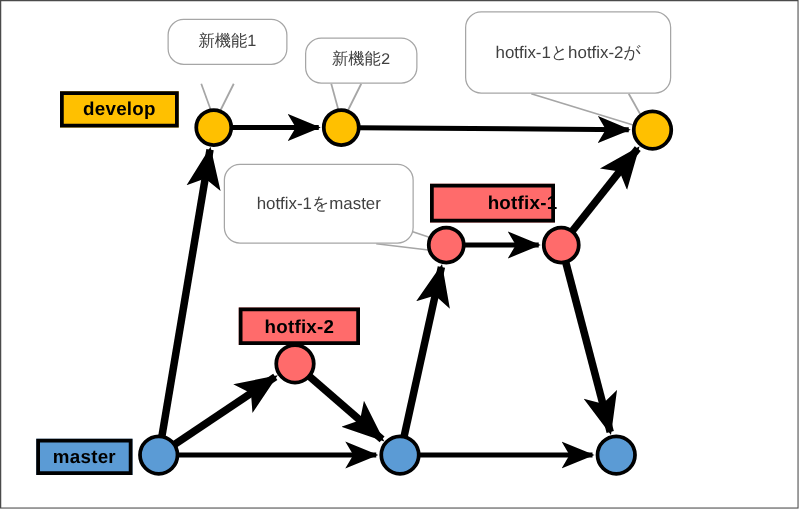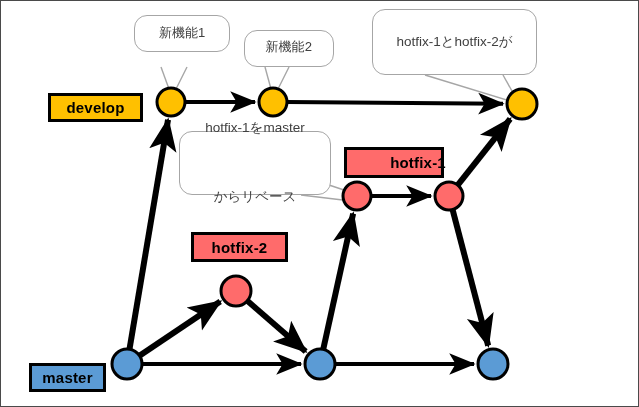--- a/index.html
+++ b/index.html
@@ -114,42 +114,41 @@
         <circle cx="356" cy="195" r="14" fill="#FF6B6B" stroke="#000000" stroke-width="3"></circle>
         <circle cx="448" cy="195" r="14" fill="#FF6B6B" stroke="#000000" stroke-width="3"></circle>
         <circle cx="235" cy="290" r="15" fill="#FF6B6B" stroke="#000000" stroke-width="3"></circle>
         <circle cx="126" cy="363" r="15" fill="#5B9BD5" stroke="#000000" stroke-width="3"></circle>
         <circle cx="319" cy="363" r="15" fill="#5B9BD5" stroke="#000000" stroke-width="3"></circle>
         <circle cx="492" cy="363" r="15" fill="#5B9BD5" stroke="#000000" stroke-width="3"></circle>
       </g>
   </svg>
 
   <div id="labels-layer">
-      <div class="branch-label develop" style="left: 47px; top: 92px; width: 95px; height: 29px;">
+      <div class="branch-label develop" style="left: 47px; top: 72px; width: 95px; height: 29px;">
         <span>develop</span>
       </div>
-      <div class="branch-label master" style="left: 28px; top: 362px; width: 77px; height: 29px;">
+      <div class="branch-label master" style="left: 28px; top: 350px; width: 77px; height: 29px;">
         <span>master</span>
       </div>
       <div class="branch-label hotfix" style="left: 343px; top: 146px; width: 100px; height: 31px; padding-left: 48px;">
         <span>hotfix-1</span>
       </div>
-      <div class="branch-label hotfix" style="left: 190px; top: 231px; width: 97px; height: 30px; align-items: center;">
+      <div class="branch-label hotfix" style="left: 190px; top: 245px; width: 97px; height: 30px; align-items: center;">
         <span>hotfix-2</span>
       </div>
     </div>
   <div id="callouts-layer">
       <div class="callout" style="left: 133px; top: 14px; width: 96px; height: 37px;">
         <span class="line">新機能1</span>
       </div>
       <div class="callout" style="left: 243px; top: 29px; width: 90px; height: 37px; font-family: Liberation Mono, monospace;">
         <span class="line">新機能2</span>
       </div>
       <div class="callout callout-sm" style="left: 371px; top: 8px; width: 165px; height: 66px;">
         <span class="line">hotfix-1とhotfix-2が</span>
       </div>
       <div class="callout callout-sm" style="left: 178px; top: 130px; width: 152px; height: 64px; gap: 48px;">
         <span class="line">hotfix-1をmaster</span>
-        <span class="line">からリベース</span>
       </div>
     </div>
 
 </div>
 
 </body></html>

